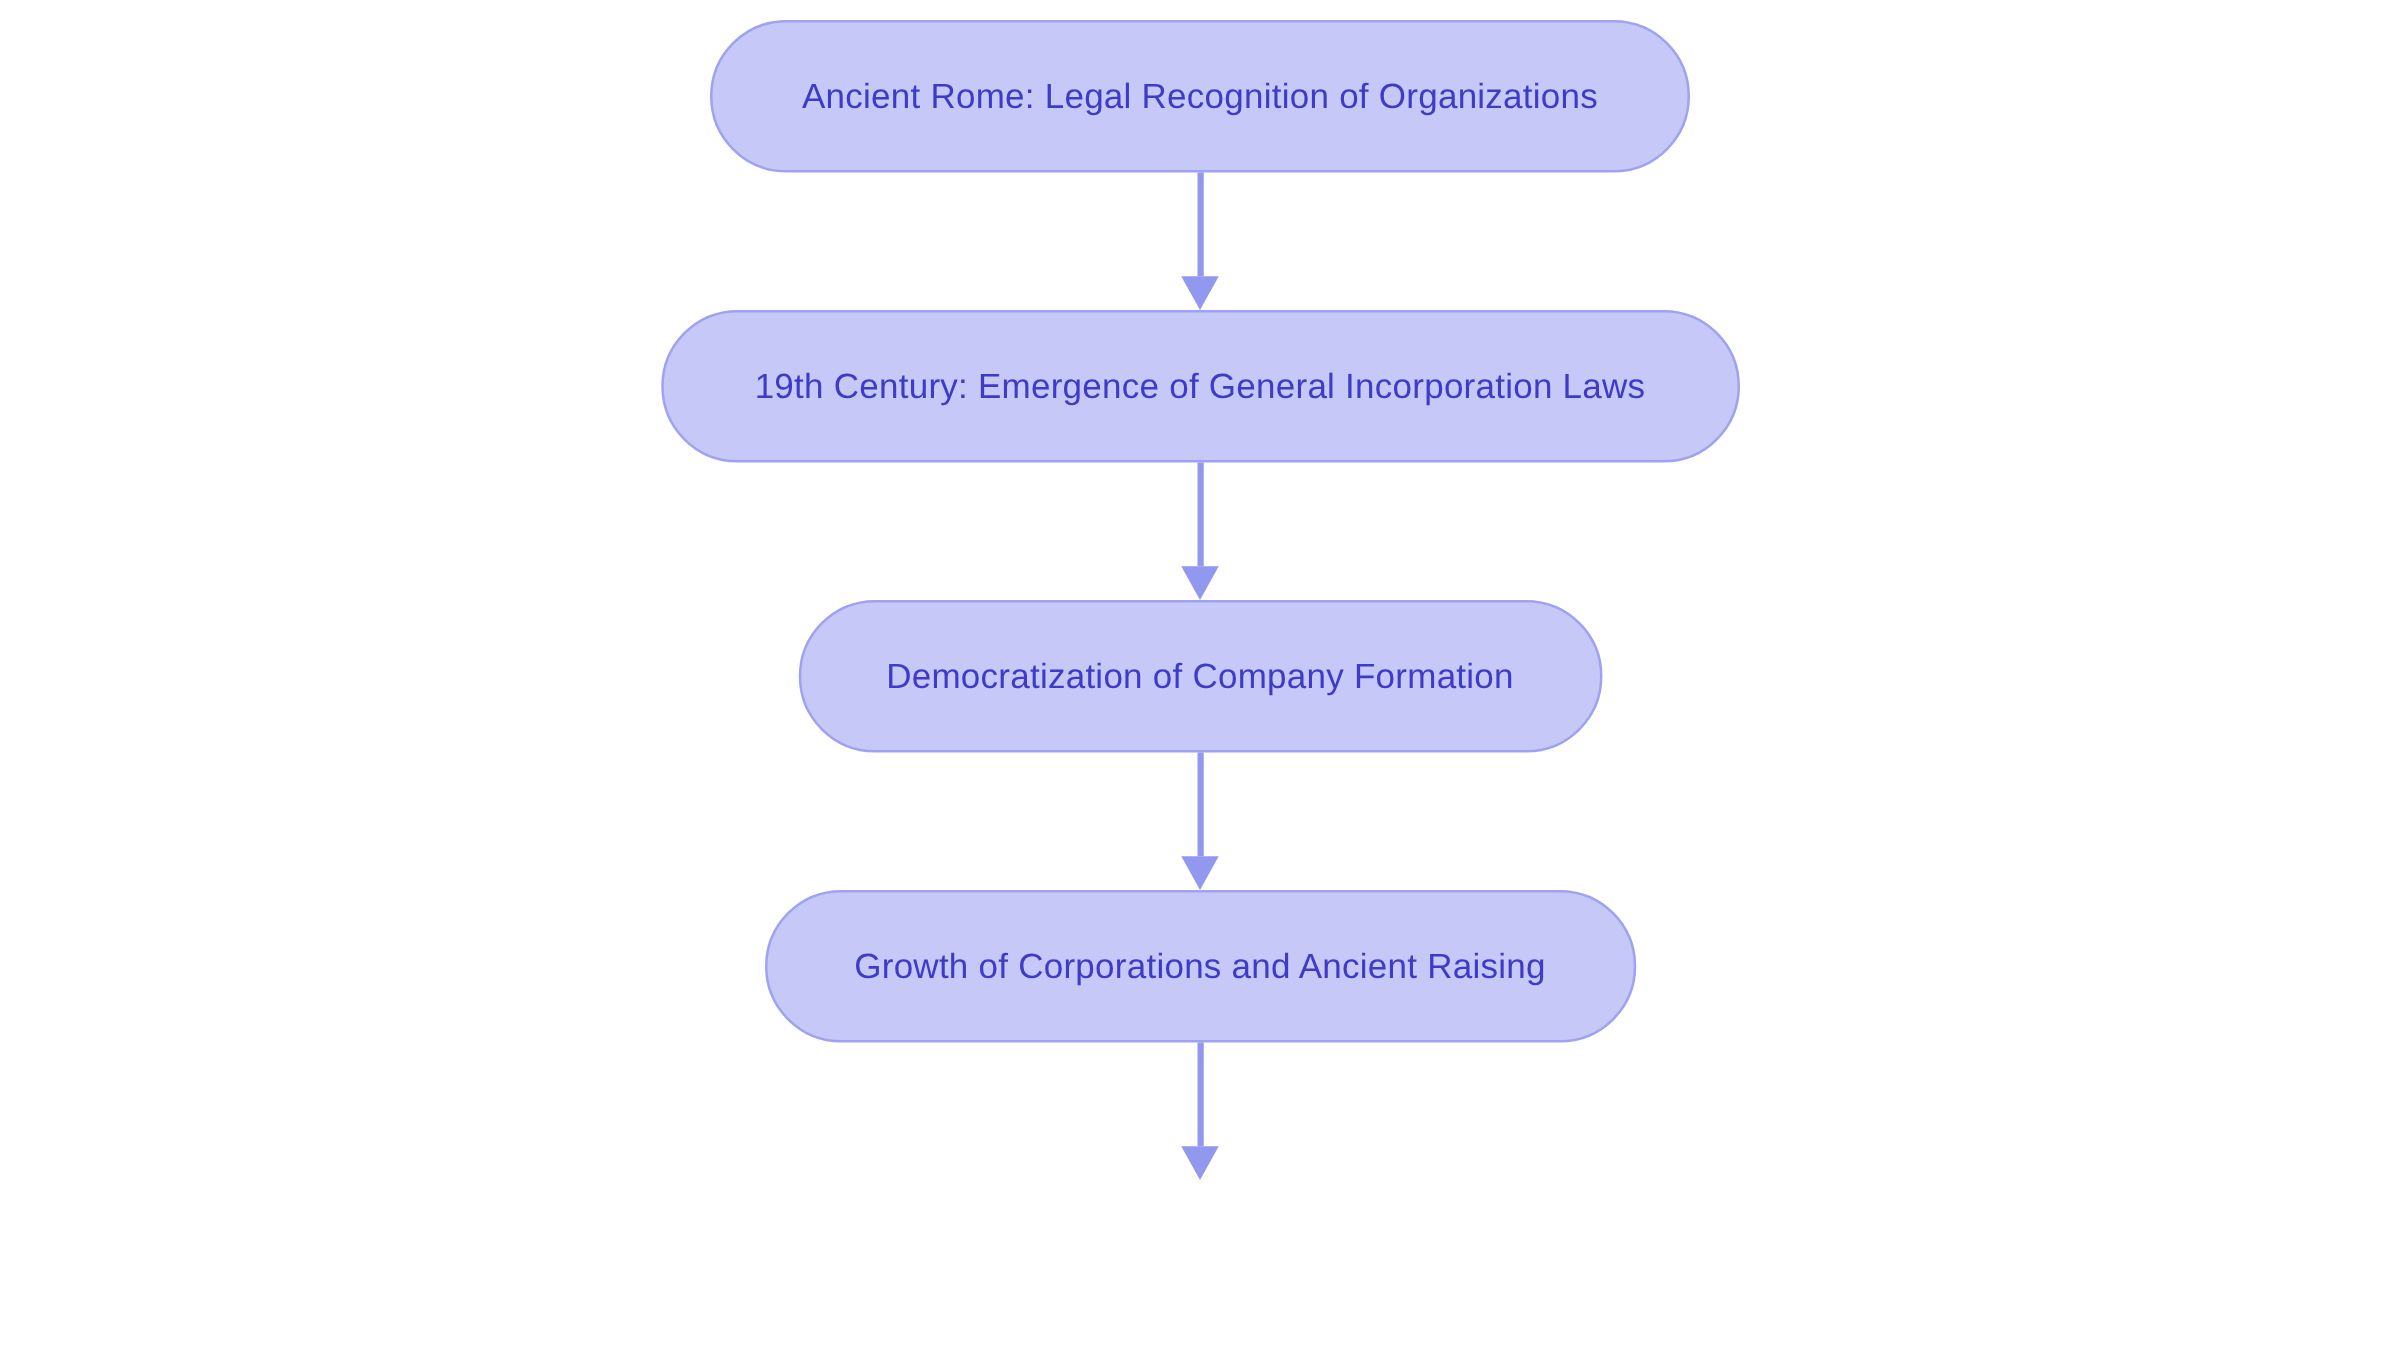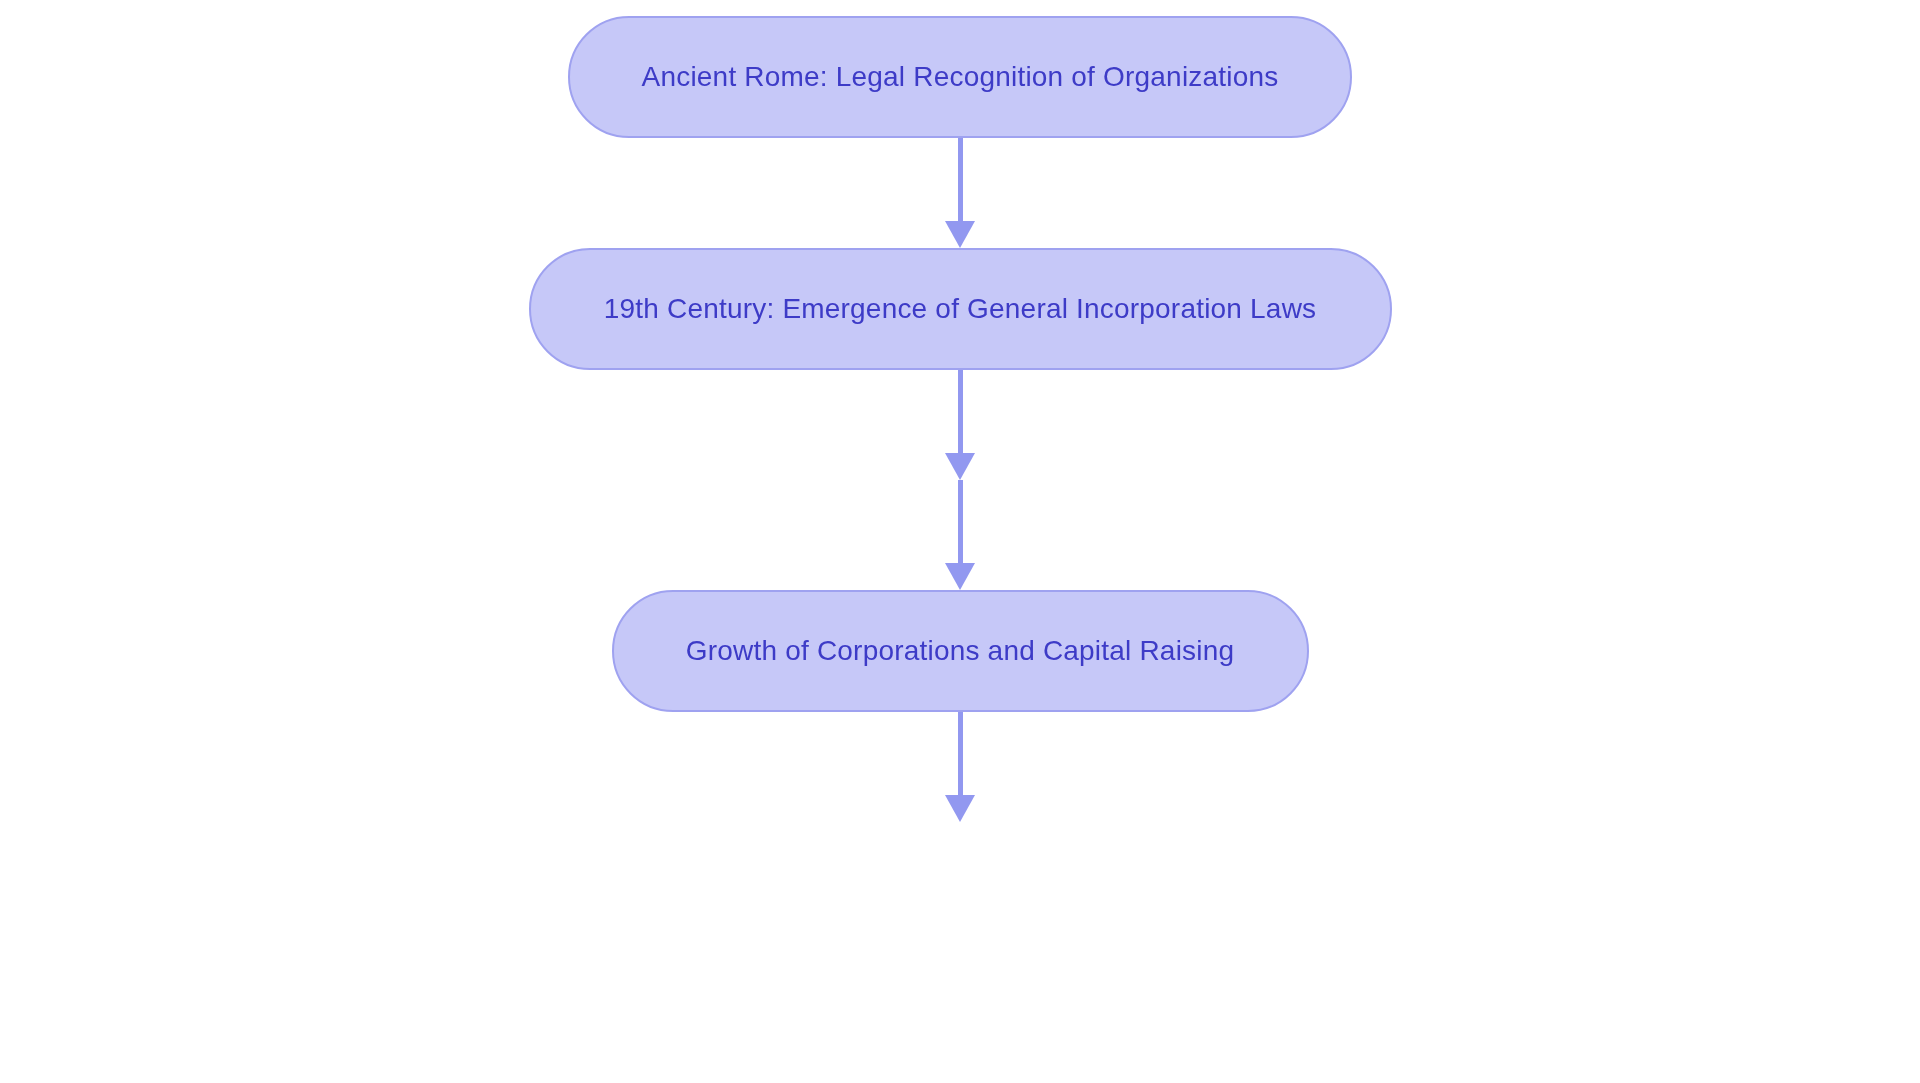--- a/index.html
+++ b/index.html
@@ -83,28 +83,31 @@
 
   <div class="node node-2">
     <span>19th Century: Emergence of General Incorporation Laws</span>
   </div>
 
   <div class="arrow">
     <div class="shaft"></div>
     <div class="head"></div>
   </div>
 
+  <div class="node node-3">
+    <span>Democratization of Company Formation</span>
+  </div>
 
   <div class="arrow">
     <div class="shaft"></div>
     <div class="head"></div>
   </div>
 
   <div class="node node-4">
-    <span>Growth of Corporations and Capital Raising</span>
+    <span>Growth of Corporations and Ancient Raising</span>
   </div>
 
   <div class="arrow">
     <div class="shaft"></div>
     <div class="head"></div>
   </div>
 
 
 </div>
 

